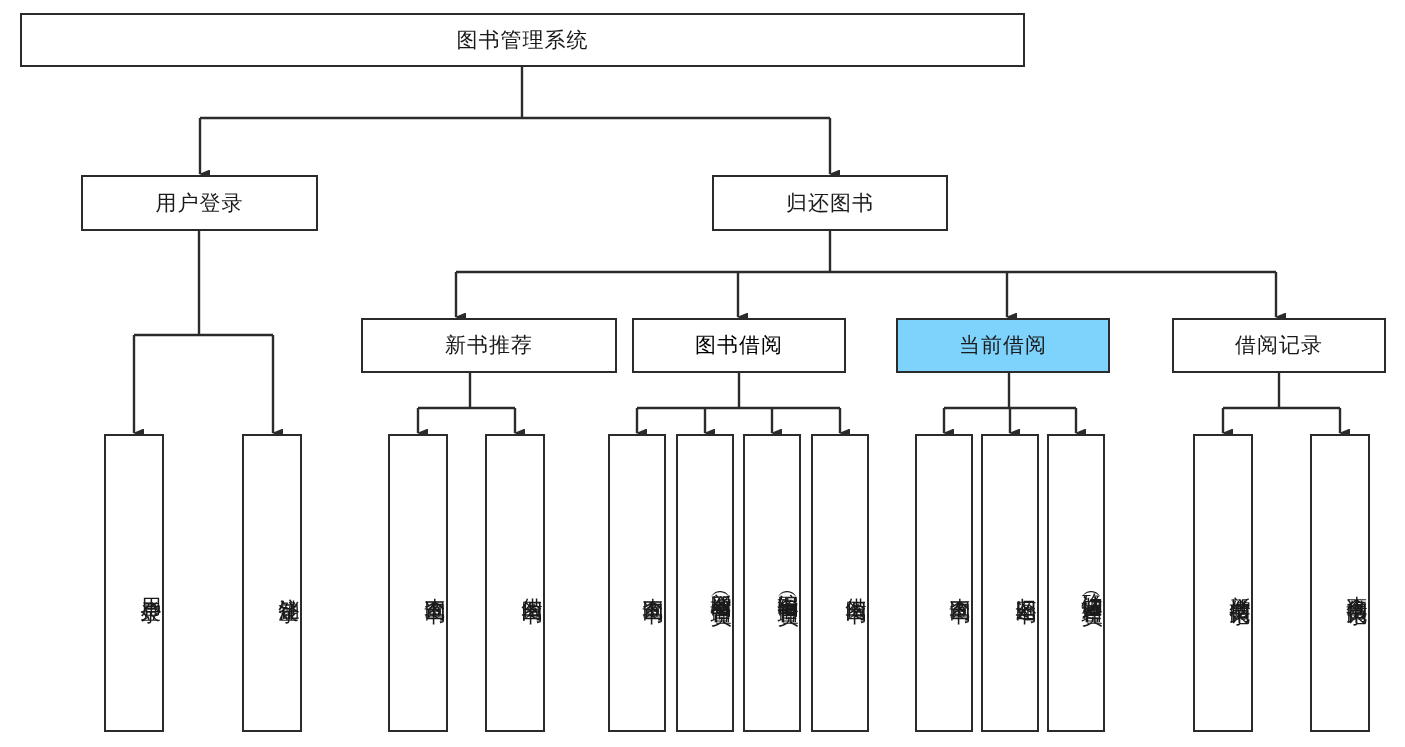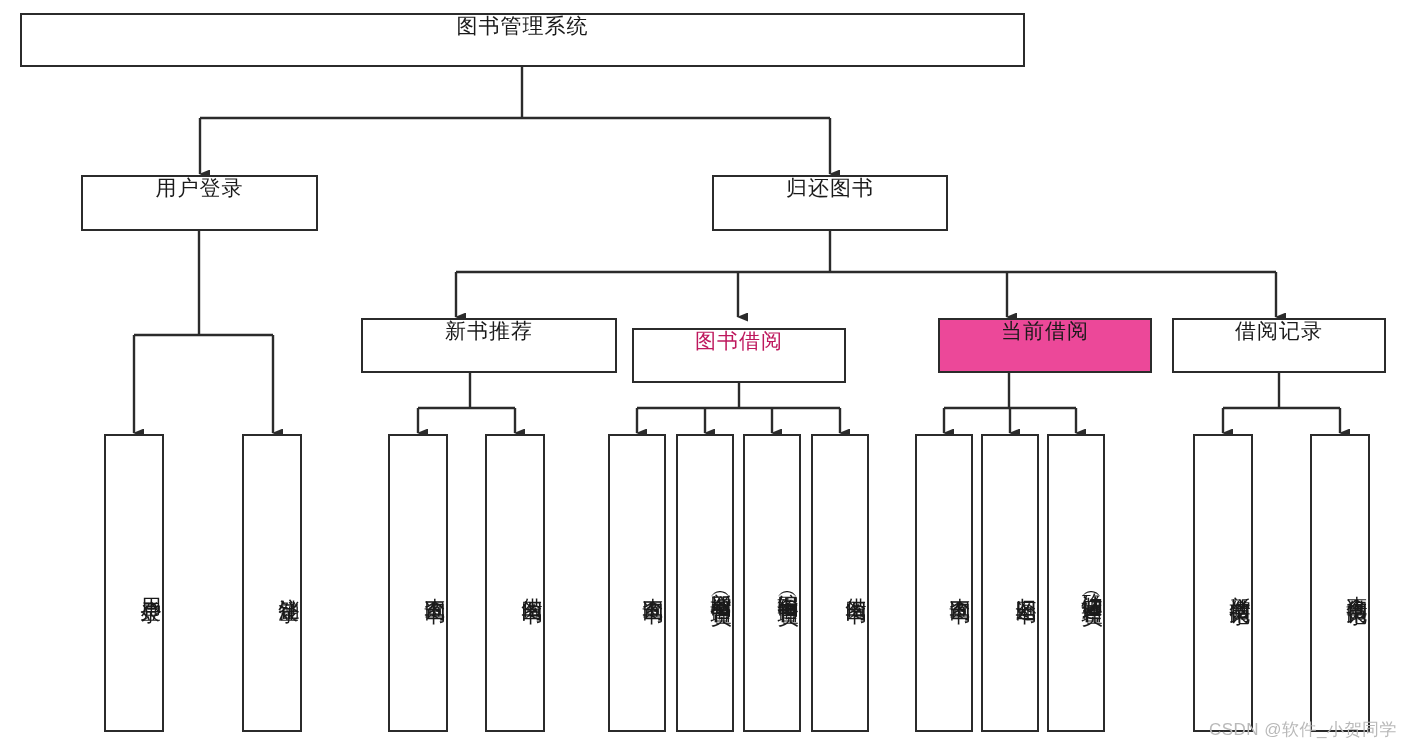--- a/index.html
+++ b/index.html
@@ -24,20 +24,21 @@
     width: 1405px;
     height: 747px;
     pointer-events: none;
   }
   .node {
     position: absolute;
     box-sizing: border-box;
     background: #ffffff;
     border: 2px solid #2b2b2b;
     display: flex;
+    align-items: center;
     justify-content: center;
     color: #1a1a1a;
   }
   .node.horizontal {
     font-size: 21px;
     letter-spacing: 1px;
   }
   .node.vertical {
     writing-mode: vertical-rl;
     text-orientation: upright;
@@ -115,24 +116,24 @@
       </div>
       <div class="node horizontal" style="left: 81px; top: 175px; width: 237px; height: 56px; border-color: rgb(43, 43, 43); background: rgb(255, 255, 255); color: rgb(26, 26, 26);">
         <span class="node-label">用户登录</span>
       </div>
       <div class="node horizontal" style="left: 712px; top: 175px; width: 236px; height: 56px; border-color: rgb(43, 43, 43); background: rgb(255, 255, 255); color: rgb(26, 26, 26);">
         <span class="node-label">归还图书</span>
       </div>
       <div class="node horizontal" style="left: 361px; top: 318px; width: 256px; height: 55px; border-color: rgb(43, 43, 43); background: rgb(255, 255, 255); color: rgb(26, 26, 26);">
         <span class="node-label">新书推荐</span>
       </div>
-      <div class="node horizontal" style="left: 632px; top: 328px; width: 214px; height: 55px; border-color: rgb(43, 43, 43); background: rgb(255, 255, 255); color: #be185d;">
+      <div class="node horizontal" style="left: 632px; top: 318px; width: 214px; height: 55px; border-color: rgb(43, 43, 43); background: rgb(255, 255, 255); color: #000000;">
         <span class="node-label">图书借阅</span>
       </div>
-      <div class="node horizontal" style="left: 938px; top: 318px; width: 214px; height: 55px; border-color: rgb(43, 43, 43); background: #ec4899; color: rgb(26, 26, 26);">
+      <div class="node horizontal" style="left: 896px; top: 318px; width: 214px; height: 55px; border-color: rgb(43, 43, 43); background: #7dd3fc; color: rgb(26, 26, 26);">
         <span class="node-label">当前借阅</span>
       </div>
       <div class="node horizontal" style="left: 1172px; top: 318px; width: 214px; height: 55px; border-color: rgb(43, 43, 43); background: rgb(255, 255, 255); color: rgb(26, 26, 26);">
         <span class="node-label">借阅记录</span>
       </div>
       <div class="node vertical" style="left: 104px; top: 434px; width: 60px; height: 298px; border-color: rgb(43, 43, 43); background: rgb(255, 255, 255); color: rgb(26, 26, 26);">
         <span class="node-label">用户登录</span>
       </div>
       <div class="node vertical" style="left: 242px; top: 434px; width: 60px; height: 298px; border-color: rgb(43, 43, 43); background: rgb(255, 255, 255); color: rgb(26, 26, 26);">
         <span class="node-label">注销登录</span>
@@ -165,14 +166,13 @@
         <span class="node-label">确认归还（管理员）</span>
       </div>
       <div class="node vertical" style="left: 1193px; top: 434px; width: 60px; height: 298px; border-color: rgb(43, 43, 43); background: rgb(255, 255, 255); color: rgb(26, 26, 26);">
         <span class="node-label">新增借阅记录</span>
       </div>
       <div class="node vertical" style="left: 1310px; top: 434px; width: 60px; height: 298px; border-color: rgb(43, 43, 43); background: rgb(255, 255, 255); color: rgb(26, 26, 26);">
         <span class="node-label">查询借阅记录</span>
       </div>
     </div>
 
-  <div id="watermark">CSDN @软件_小贺同学</div>
 </div>
 
 </body></html>

